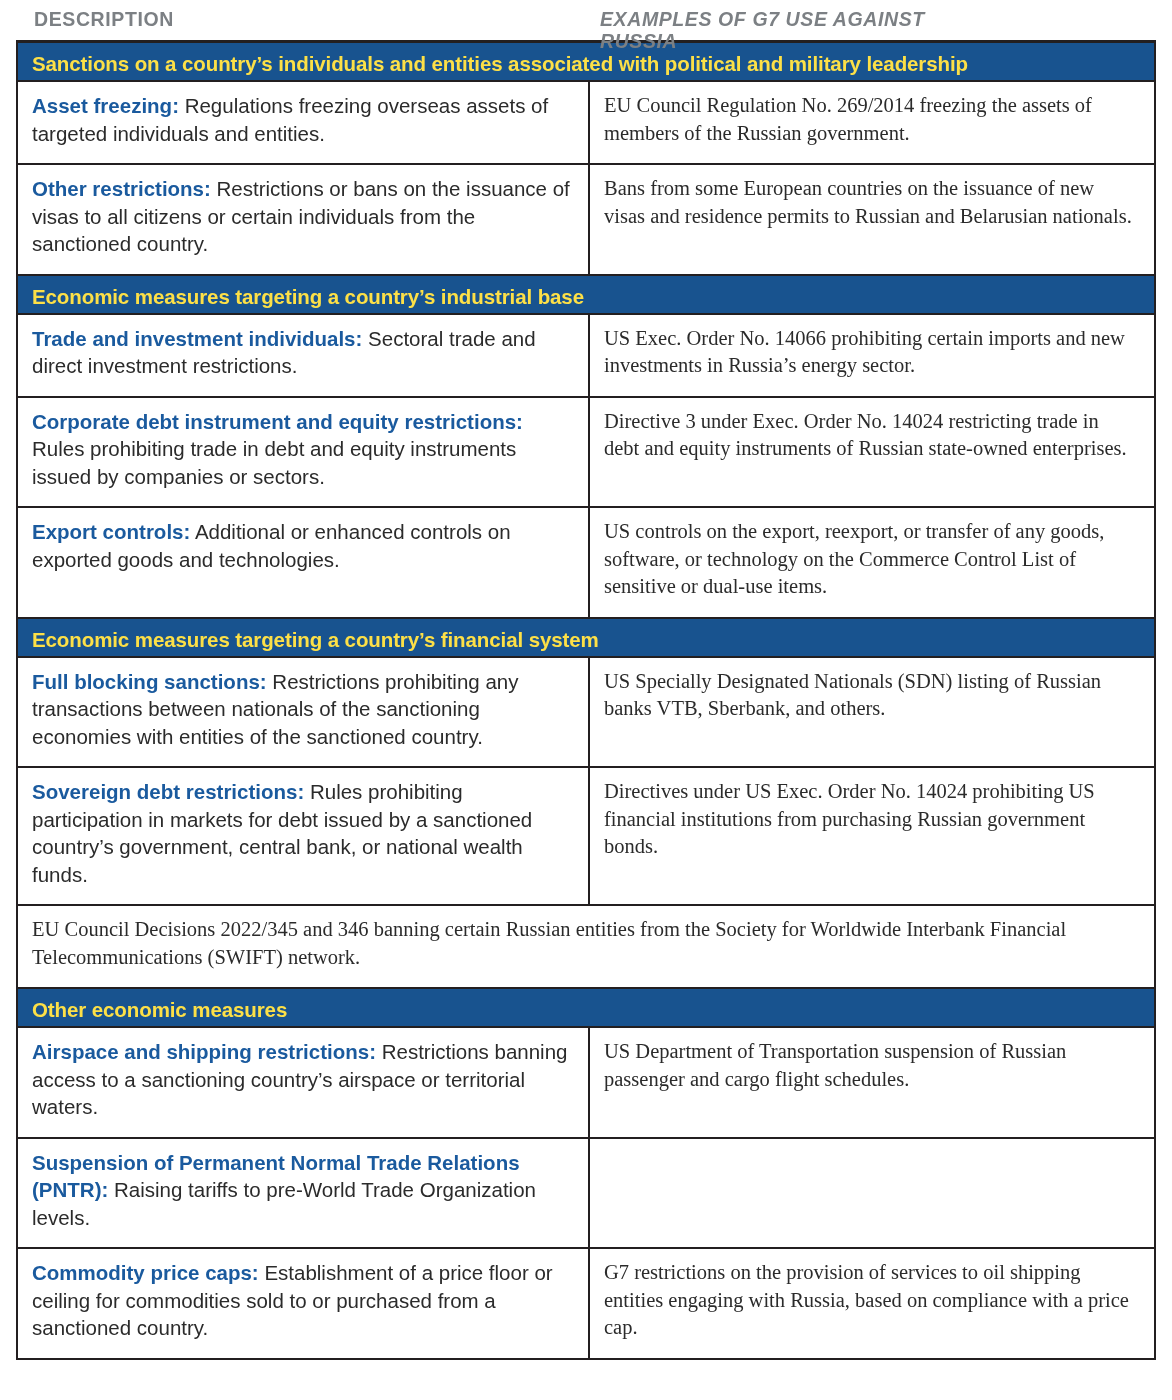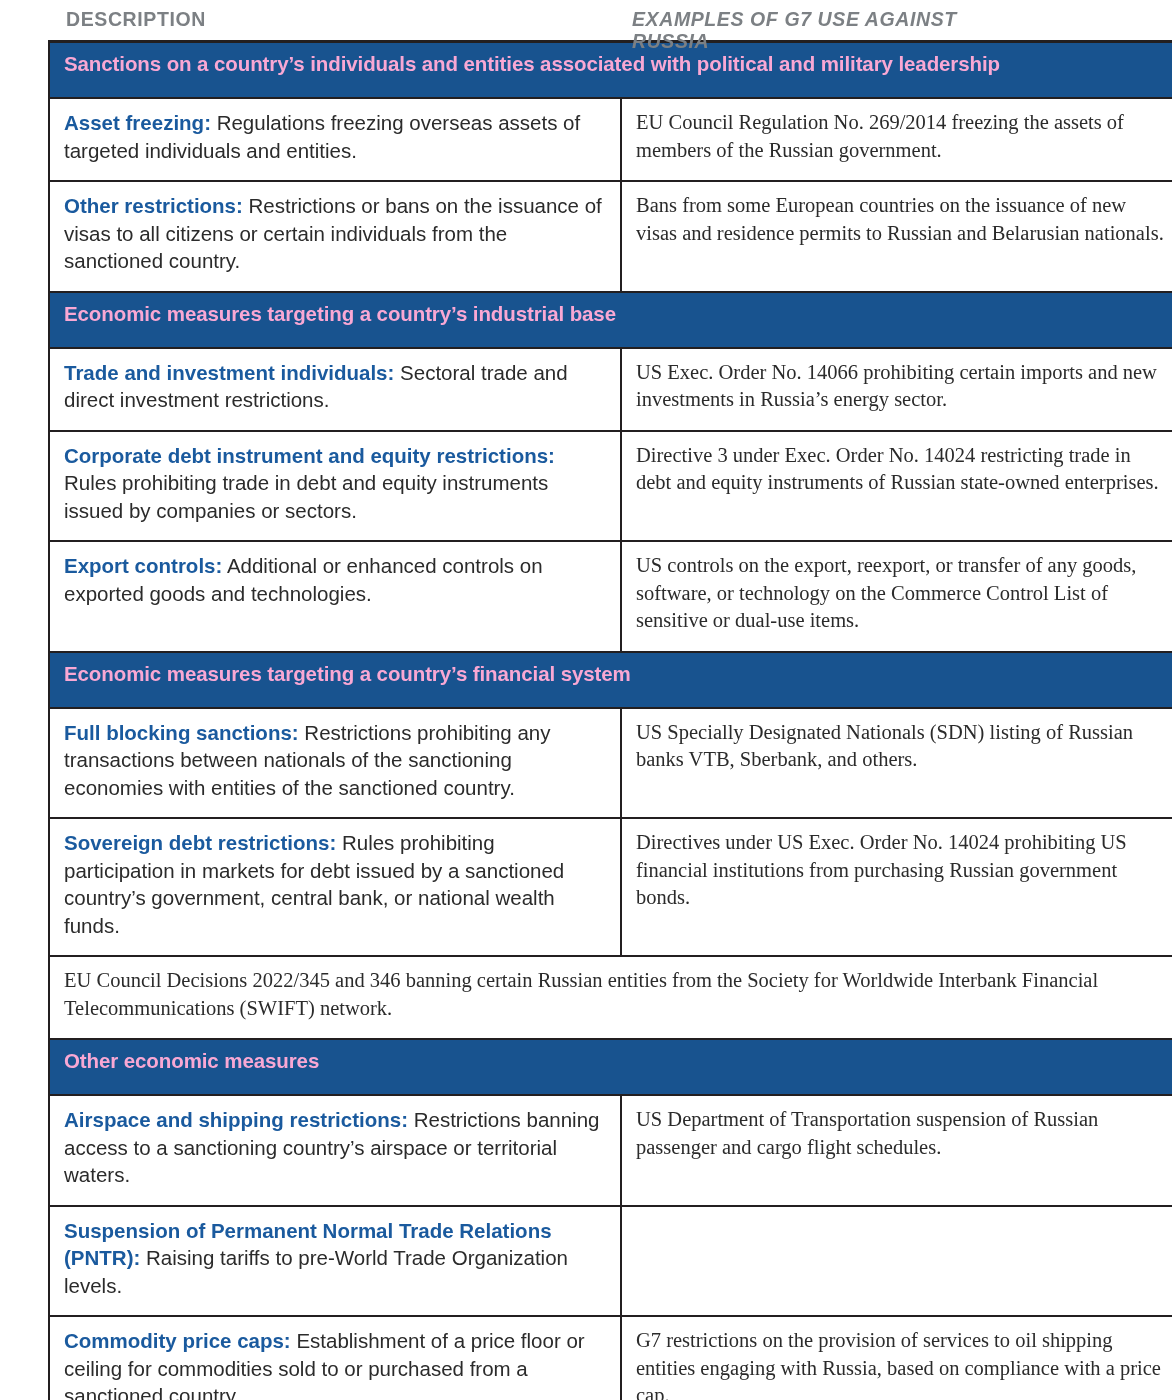--- a/index.html
+++ b/index.html
@@ -12,21 +12,20 @@
     height: 1400px;
     font-family: "Liberation Sans", sans-serif;
     -webkit-font-smoothing: antialiased;
   }
   .page {
     position: relative;
     width: 968px;
     height: 1400px;
     box-sizing: border-box;
     padding: 0 16px;
-    margin-left: 32px;
   }
   
   .col-headers {
     display: flex;
     height: 40px;
     align-items: flex-start;
     padding-top: 8px;
     box-sizing: border-box;
   }
   .col-header {
@@ -43,25 +42,25 @@
   
   .table {
     border: 2.5px solid #231f20;
     border-top: 3px solid #231f20;
     box-sizing: border-box;
     width: 1140px;
   }
   .section-row {
     background: #1b4f8a;
     background: #18538f;
-    color: #f9a8d4;
+    color: #fde047;
     font-size: 20.5px;
     font-weight: bold;
     line-height: 24px;
-    padding: 9px 14px 21px 14px;
+    padding: 9px 14px 4px 14px;
     border-bottom: 2.5px solid #231f20;
     letter-spacing: -0.1px;
   }
   .section-row.first { border-top: 0; }
 
   .data-row {
     display: flex;
     border-bottom: 2px solid #231f20;
   }
   .data-row:last-child { border-bottom: 0; }

